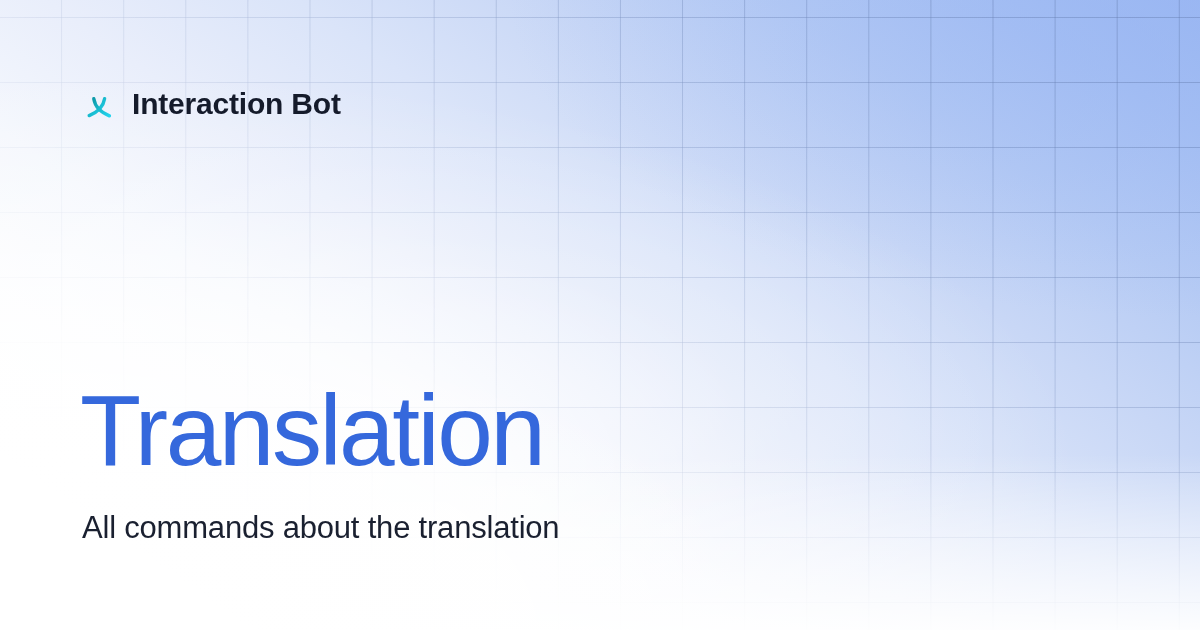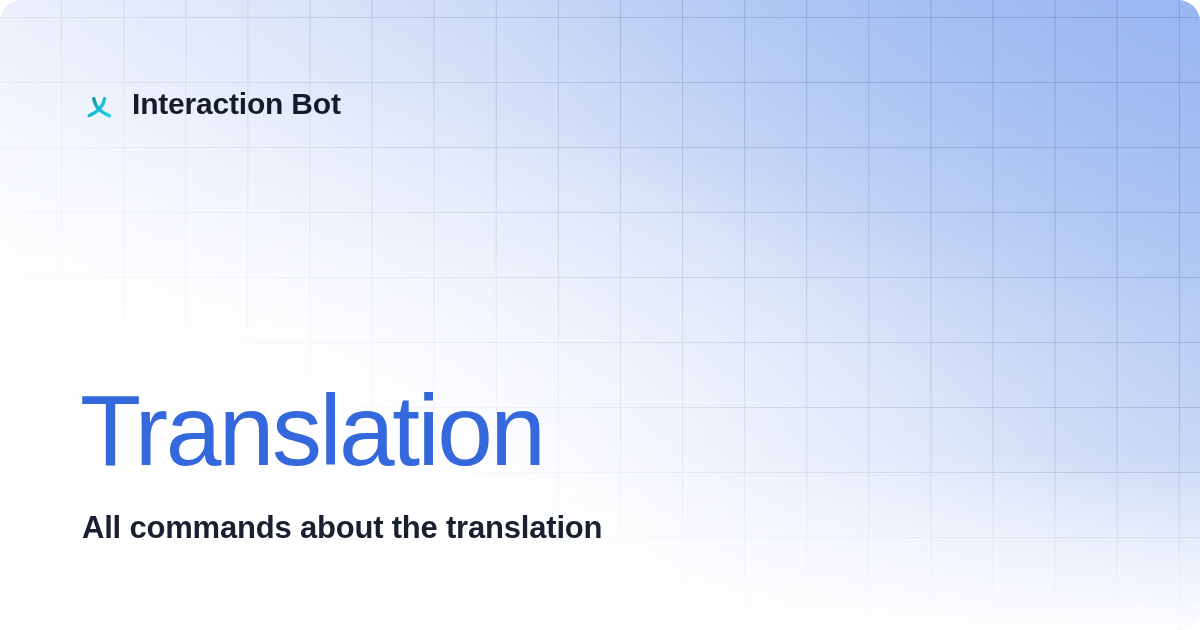--- a/index.html
+++ b/index.html
@@ -11,21 +11,20 @@
     font-family: "Liberation Sans", sans-serif;
     -webkit-font-smoothing: antialiased;
   }
 
   #og-card {
     position: relative;
     width: 1200px;
     height: 630px;
     overflow: hidden;
     background: #fef9c3;
-    border-radius: 22px;
   }
 
   
   .bg-base {
     position: absolute;
     inset: 0;
     background: #ffffff;
   }
 
   
@@ -139,21 +138,21 @@
     line-height: 1;
     color: #3568dc;
     white-space: nowrap;
   }
 
   .page-subtitle {
     position: absolute;
     left: 82px;
     top: 509px;
     font-size: 31px;
-    font-weight: 700;
+    font-weight: 400;
     letter-spacing: -0.2px;
     line-height: 1.25;
     color: #1a2030;
     white-space: nowrap;
   }
 </style>
 </head>
 <body>
 
 <div id="og-card">

